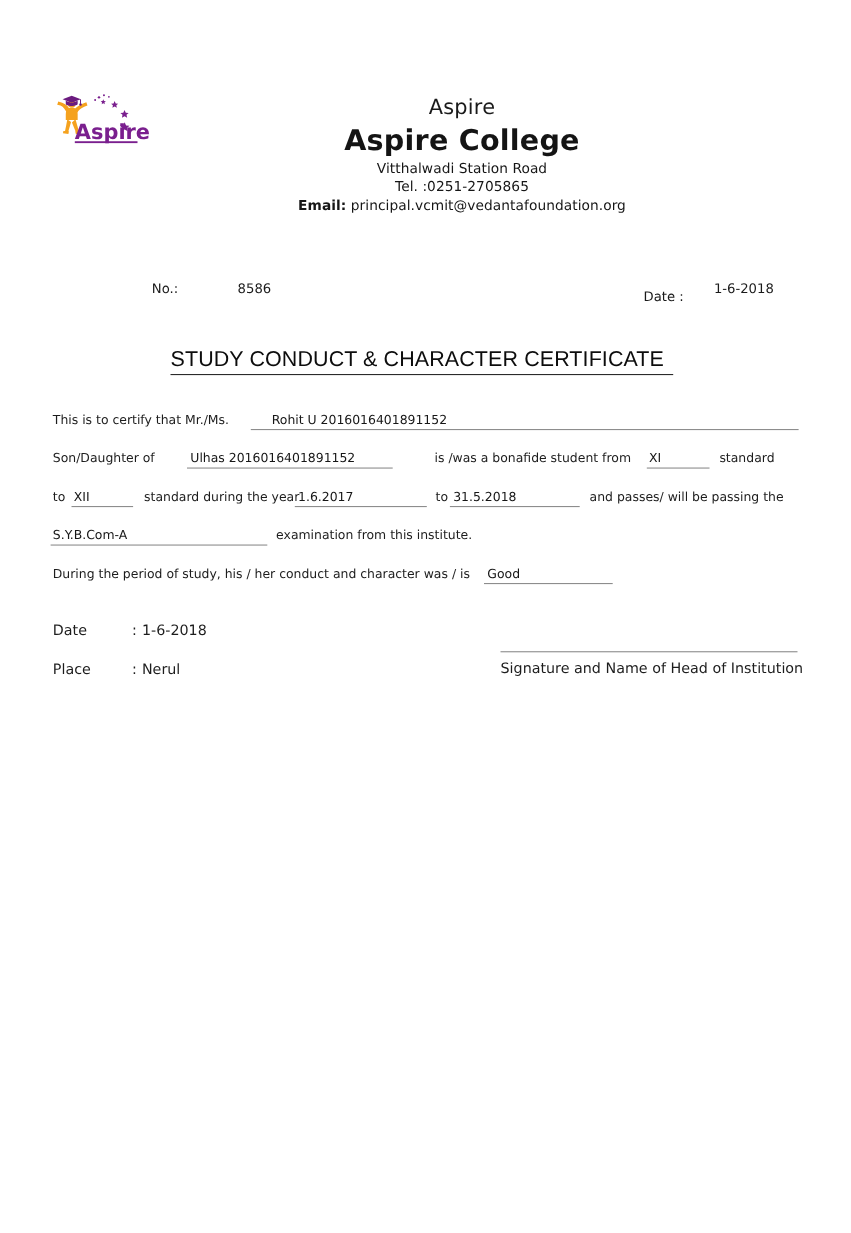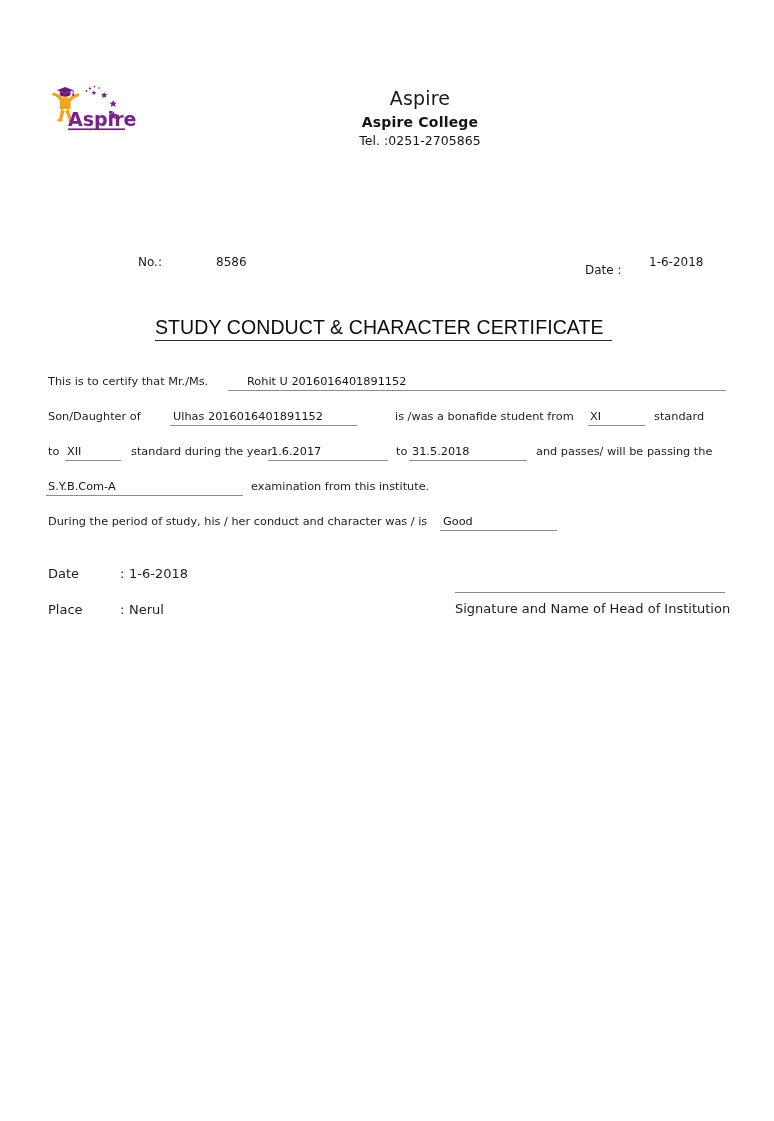--- a/index.html
+++ b/index.html
@@ -35,21 +35,21 @@
     text-align: center;
     line-height: 1.0;
   }
   .hdr-aspire {
     font-size: 19px;
     color: #1a1a1a;
     letter-spacing: .2px;
     margin-bottom: 7px;
   }
   .hdr-college {
-    font-size: 14px;
+    font-size: 26px;
     font-weight: bold;
     color: #141414;
     letter-spacing: .2px;
     margin-bottom: 6px;
   }
   .hdr-small {
     font-size: 12.5px;
     font-weight: bold;
     color: #161616;
     margin-bottom: 4.5px;
@@ -153,21 +153,23 @@
     </g>
 
     <text x="20" y="44" font-family="'DejaVu Sans', sans-serif" font-size="19" font-weight="bold" fill="#7A1F8E">Aspire</text>
     <rect x="20" y="46.4" width="57" height="1.7" fill="#7A1F8E"></rect>
   </svg>
 </div>
 
 <div class="header">
   <div class="hdr-aspire">Aspire</div>
   <div class="hdr-college">Aspire College</div>
+  <div class="hdr-small reg">Vitthalwadi Station Road</div>
   <div class="hdr-small reg">Tel. :0251-2705865</div>
+  <div class="hdr-small reg"><span class="hdr-email-label">Email:</span> <span class="hdr-email-addr">principal.vcmit@vedantafoundation.org</span></div>
 </div>
 
 <div class="norow">
   <span class="no-label">No.:</span>
   <span class="no-value">8586</span>
   <span class="date-label">Date :</span>
   <span class="date-value">1-6-2018</span>
 </div>
 
 <div class="title-wrap">

